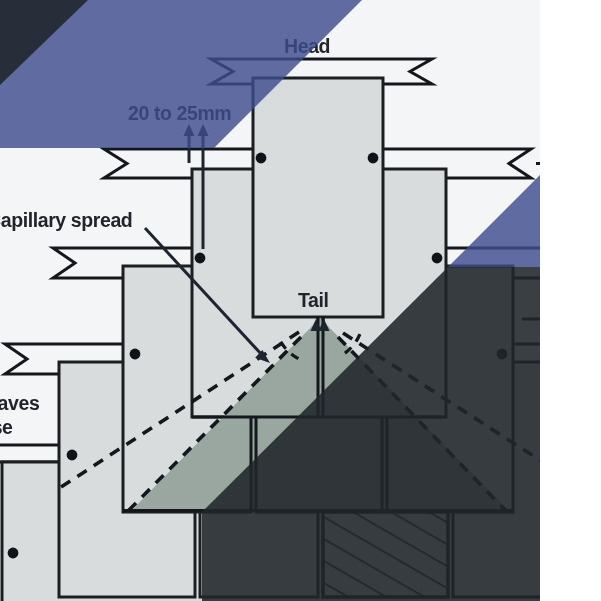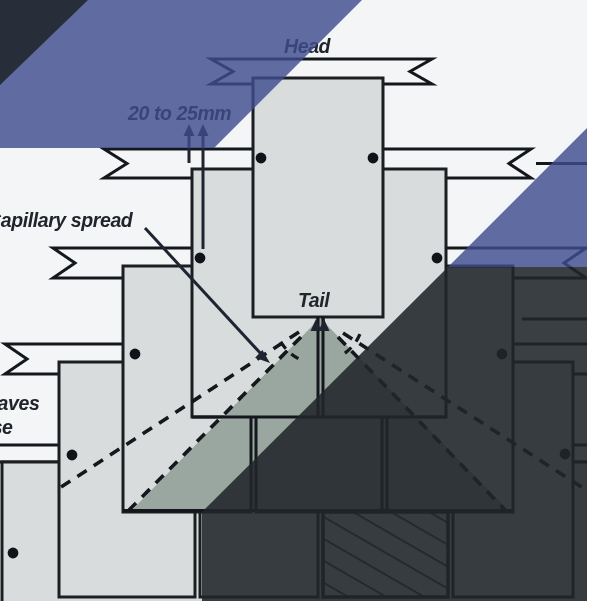--- a/index.html
+++ b/index.html
@@ -1,16 +1,16 @@
 <!DOCTYPE html>
 <html><head>
 <meta charset="utf-8">
 <style>
   html,body{margin:0;padding:0;background:#fff;}
-  .stage{position:relative;width:587px;height:601px;overflow:hidden;background:#5eead4;font-style:italic;}
+  .stage{position:relative;width:540px;height:601px;overflow:hidden;background:#5eead4;}
   svg{display:block;}
   .tile-stroke{stroke:#1b1f22;stroke-width:3;}
   .batten{stroke:#14181c;stroke-width:3;stroke-linejoin:miter;}
   .ln{stroke:#14181c;stroke-width:3;fill:none;}
   .dash{stroke:#14181c;stroke-width:3.6;fill:none;stroke-dasharray:11 8.5;}
   .dash-arc{stroke:#14181c;stroke-width:3.2;fill:none;stroke-dasharray:8.5 7.5;}
   .arrow-shaft{stroke:#1e2430;stroke-width:3;fill:none;}
   .arrow-head{fill:#1e2430;stroke:none;}
   .dot{fill:#101418;stroke:none;}
   .lbl{font-family:"Liberation Sans",sans-serif;font-weight:700;font-size:19.5px;fill:#20242b;letter-spacing:-0.4px;}

